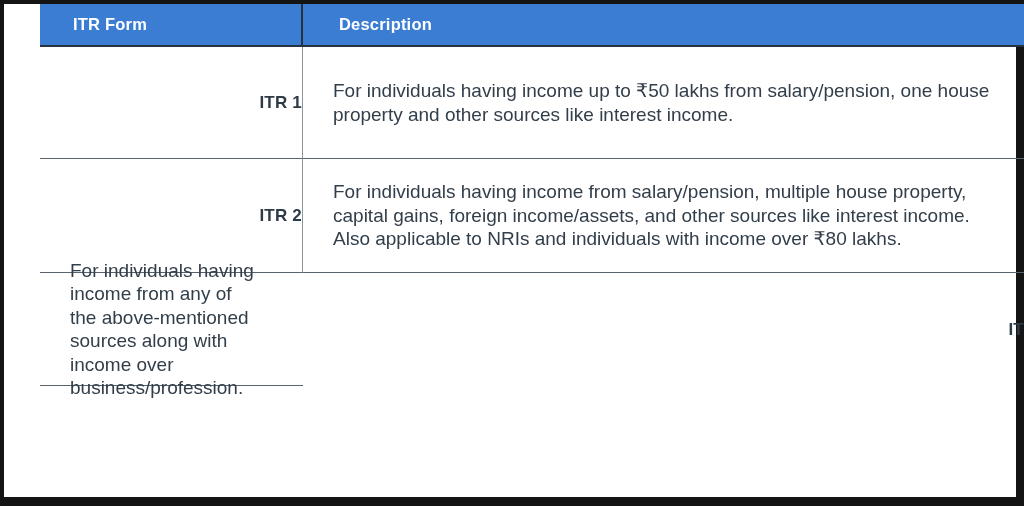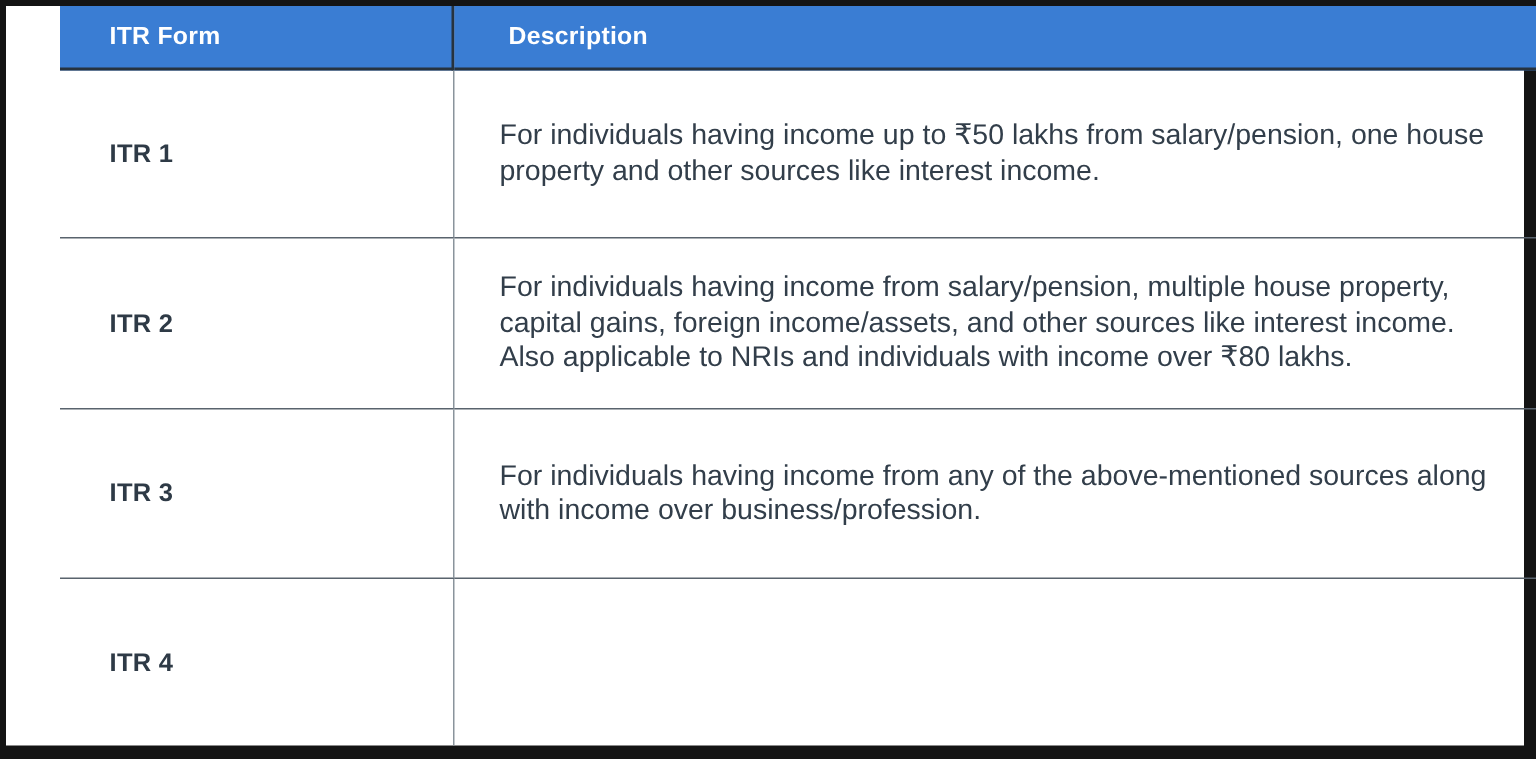--- a/index.html
+++ b/index.html
@@ -47,20 +47,21 @@
     padding-left: 36px;
   }
   
   .td.col1 {
     border-right: 1.5px solid #8a949c;
     padding-left: 33px;
     font-weight: 700;
     font-size: 17px;
     color: #2e3a46;
     letter-spacing: 0.2px;
+    justify-content: flex-end;
   }
   .td.col2 {
     padding: 10px 42px 10px 30px;
     font-size: 19px;
     line-height: 23.5px;
     color: #323e4a;
   }
   .row-divider {
     border-bottom: 1.5px solid #59636d;
   }
@@ -85,23 +86,20 @@
       <div>For individuals having income up to ₹50 lakhs from salary/pension, one house property and other sources like interest income.</div>
     </div>
 
     <div class="cell td col1 row-divider">
       <span>ITR 2</span>
     </div>
     <div class="cell td col2 row-divider">
       <div>For individuals having income from salary/pension, multiple house property, capital gains, foreign income/assets, and other sources like interest income. Also applicable to NRIs and individuals with income over ₹80 lakhs.</div>
     </div>
 
-    <div class="cell td col1 row-divider">
-      <span>ITR 3</span>
-    </div>
     <div class="cell td col2 row-divider">
       <div>For individuals having income from any of the above-mentioned sources along with income over business/profession.</div>
     </div>
 
     <div class="cell td col1">
       <span>ITR 4</span>
     </div>
 
   </div>
 </div>

